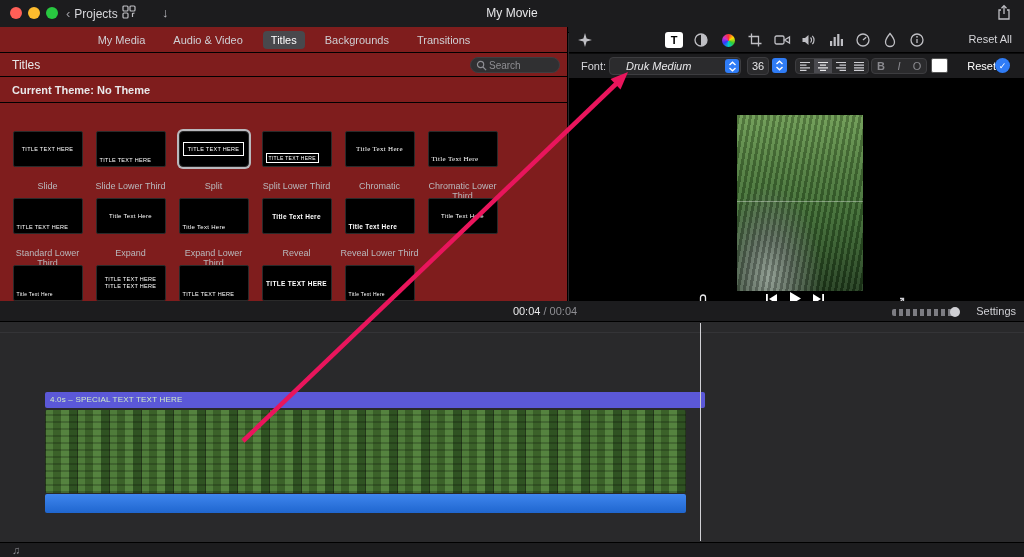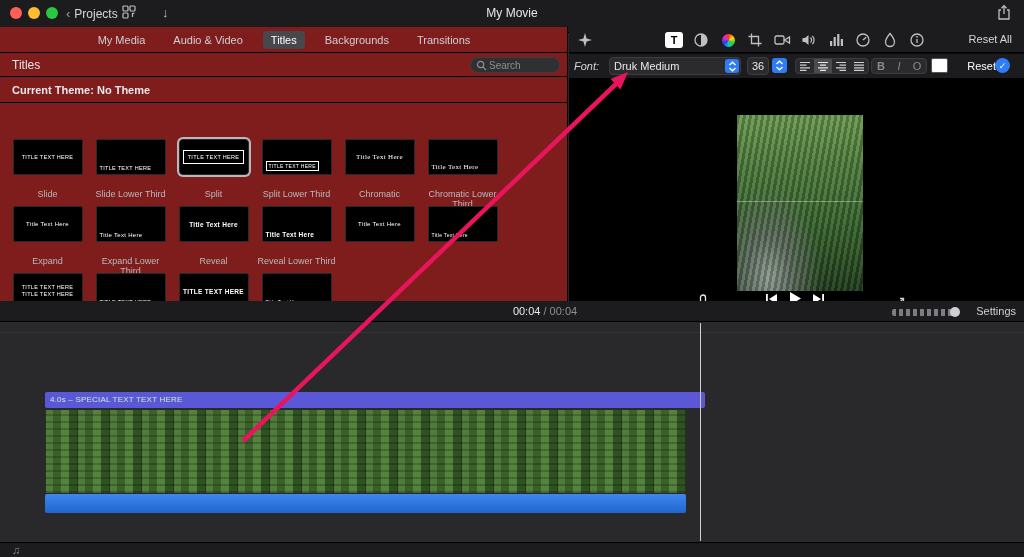--- a/index.html
+++ b/index.html
@@ -24,21 +24,21 @@
   .b-header { position:absolute; left:0; top:27px; width:568px; height:23px; border-bottom:1px solid #000; }
   .b-header .hname { position:absolute; left:12px; top:4px; color:#e8e8ea; font-size:12px; }
   .searchbox { position:absolute; right:8px; top:3px; width:90px; height:16px; background:#303032; border:1px solid #3d3d40; border-radius:8px; display:flex; align-items:center; padding:0 5px; }
   .searchbox input { background:transparent; border:none; outline:none; color:#ddd; width:66px; font-size:10px; }
   .searchbox input::placeholder { color:#8e8e93; }
   .themebar { position:absolute; left:0; top:50px; width:568px; height:26px; border-bottom:1px solid #000; }
   .themebar span { position:absolute; left:12px; top:7px; font-weight:bold; color:#e8e8ea; }
 
   .tgrid { position:absolute; left:6px; top:100px; width:502px; display:grid; grid-template-columns:repeat(6,83px); grid-auto-rows:67px; }
   .tcell { text-align:center; }
-  .thumb { width:70px; height:36px; margin:12px auto; background:#000; border:1px solid #2a2a2a; border-radius:2px; display:flex; align-items:center; justify-content:center; color:#fff; font-size:5.5px; letter-spacing:.3px; overflow:hidden; padding:3px; }
+  .thumb { width:70px; height:36px; margin:4px auto; background:#000; border:1px solid #2a2a2a; border-radius:2px; display:flex; align-items:center; justify-content:center; color:#fff; font-size:5.5px; letter-spacing:.3px; overflow:hidden; padding:3px; }
   .thumb.sel { box-shadow:0 0 0 2px #b9b9bd; border-radius:4px; }
   .v-lower { align-items:flex-end; justify-content:flex-start; text-align:left; }
   .v-serif { font-family:"Liberation Serif", serif; font-size:7px; }
   .v-mixed { font-size:6px; }
   .v-bold { font-weight:bold; font-size:6.5px; }
   .v-lg { font-size:6.5px; }
   .v-tiny { font-size:5px; }
   .v-two span { white-space:normal; width:52px; line-height:7px; display:block; }
   .v-box span { border:1px solid #fff; padding:3px 4px; }
   .v-boxsm span { border:1px solid #fff; padding:1px 2px; font-size:5px; }
@@ -48,22 +48,22 @@
   .rightpanel { position:absolute; left:569px; top:27px; width:455px; height:274px; background:#0b0b0c; }
   .insp-toolbar { position:absolute; left:0; top:0; width:455px; height:26px; background:#1c1c1e; border-bottom:1px solid #000; }
   .enhance { position:absolute; left:8px; top:5px; }
   .iconrow { position:absolute; left:96px; top:4px; display:flex; gap:9px; align-items:center; }
   .ibtn { width:18px; height:18px; display:flex; align-items:center; justify-content:center; }
   .tbadge { width:19px; height:16px; background:#fff; border-radius:3px; color:#000; font-weight:bold; font-size:11px; display:flex; align-items:center; justify-content:center; }
   .resetall { position:absolute; right:12px; top:6px; color:#d6d6da; }
   .wheel { width:13px; height:13px; border-radius:50%; background:conic-gradient(#f33,#fd0,#3c3,#0cc,#33f,#c3c,#f33); }
 
   .fontrow { position:absolute; left:0; top:27px; width:455px; height:25px; background:#1c1c1e; border-bottom:1px solid #000; }
-  .f-label { position:absolute; left:5px; top:6px; color:#d6d6da;font-style:italic; }
-  .f-dd { position:absolute; left:40px; top:3px; width:132px; height:18px; background:#2b2b2d; border:1px solid #3d3d40; border-radius:4px; color:#e8e8ea; padding:2px 4px; }
+  .f-label { position:absolute; left:12px; top:6px; color:#d6d6da; }
+  .f-dd { position:absolute; left:40px; top:3px; width:132px; height:18px; background:#2b2b2d; border:1px solid #3d3d40; border-radius:4px; color:#e8e8ea; padding:2px 16px;font-style:italic; }
   .f-dd .cap { position:absolute; right:1px; top:1px; width:14px; height:14px; background:#2f7cf6; border-radius:3px; display:flex; align-items:center; justify-content:center; }
   .f-size { position:absolute; left:178px; top:3px; width:22px; height:18px; background:#2b2b2d; border:1px solid #3d3d40; border-radius:4px; color:#e8e8ea; text-align:center; padding-top:2px; }
   .f-step { position:absolute; left:203px; top:4px; width:15px; height:15px; background:#2f7cf6; border-radius:3px; display:flex; align-items:center; justify-content:center; }
   .seg { position:absolute; top:4px; height:16px; background:#2b2b2d; border:1px solid #3d3d40; border-radius:4px; display:flex; overflow:hidden; }
   .seg .s { width:18px; height:100%; display:flex; align-items:center; justify-content:center; color:#8a8a8f; }
   .seg .s.on { background:#4a4a4f; }
   .seg-align { left:226px; } .seg-bio { left:302px; }
   .s.b{font-weight:bold;} .s.i{font-style:italic;}
   .swatch { position:absolute; left:362px; top:4px; width:17px; height:15px; background:#fff; border-radius:2px; border:1px solid #555; }
   .f-reset { position:absolute; right:28px; top:6px; color:#fff; }
@@ -193,20 +193,26 @@
           </div>
         <div class="tlabel">Chromatic</div>
       </div>
       <div class="tcell">
         <div class="thumb v-serif v-lower">
             <span>Title Text Here</span>
           </div>
         <div class="tlabel">Chromatic Lower Third</div>
       </div>
       <div class="tcell">
+        <div class="thumb v-lower">
+            <span>TITLE TEXT HERE</span>
+          </div>
+        <div class="tlabel">Standard Lower Third</div>
+      </div>
+      <div class="tcell">
         <div class="thumb v-mixed">
             <span>Title Text Here</span>
           </div>
         <div class="tlabel">Expand</div>
       </div>
       <div class="tcell">
         <div class="thumb v-mixed v-lower">
             <span>Title Text Here</span>
           </div>
         <div class="tlabel">Expand Lower Third</div>

